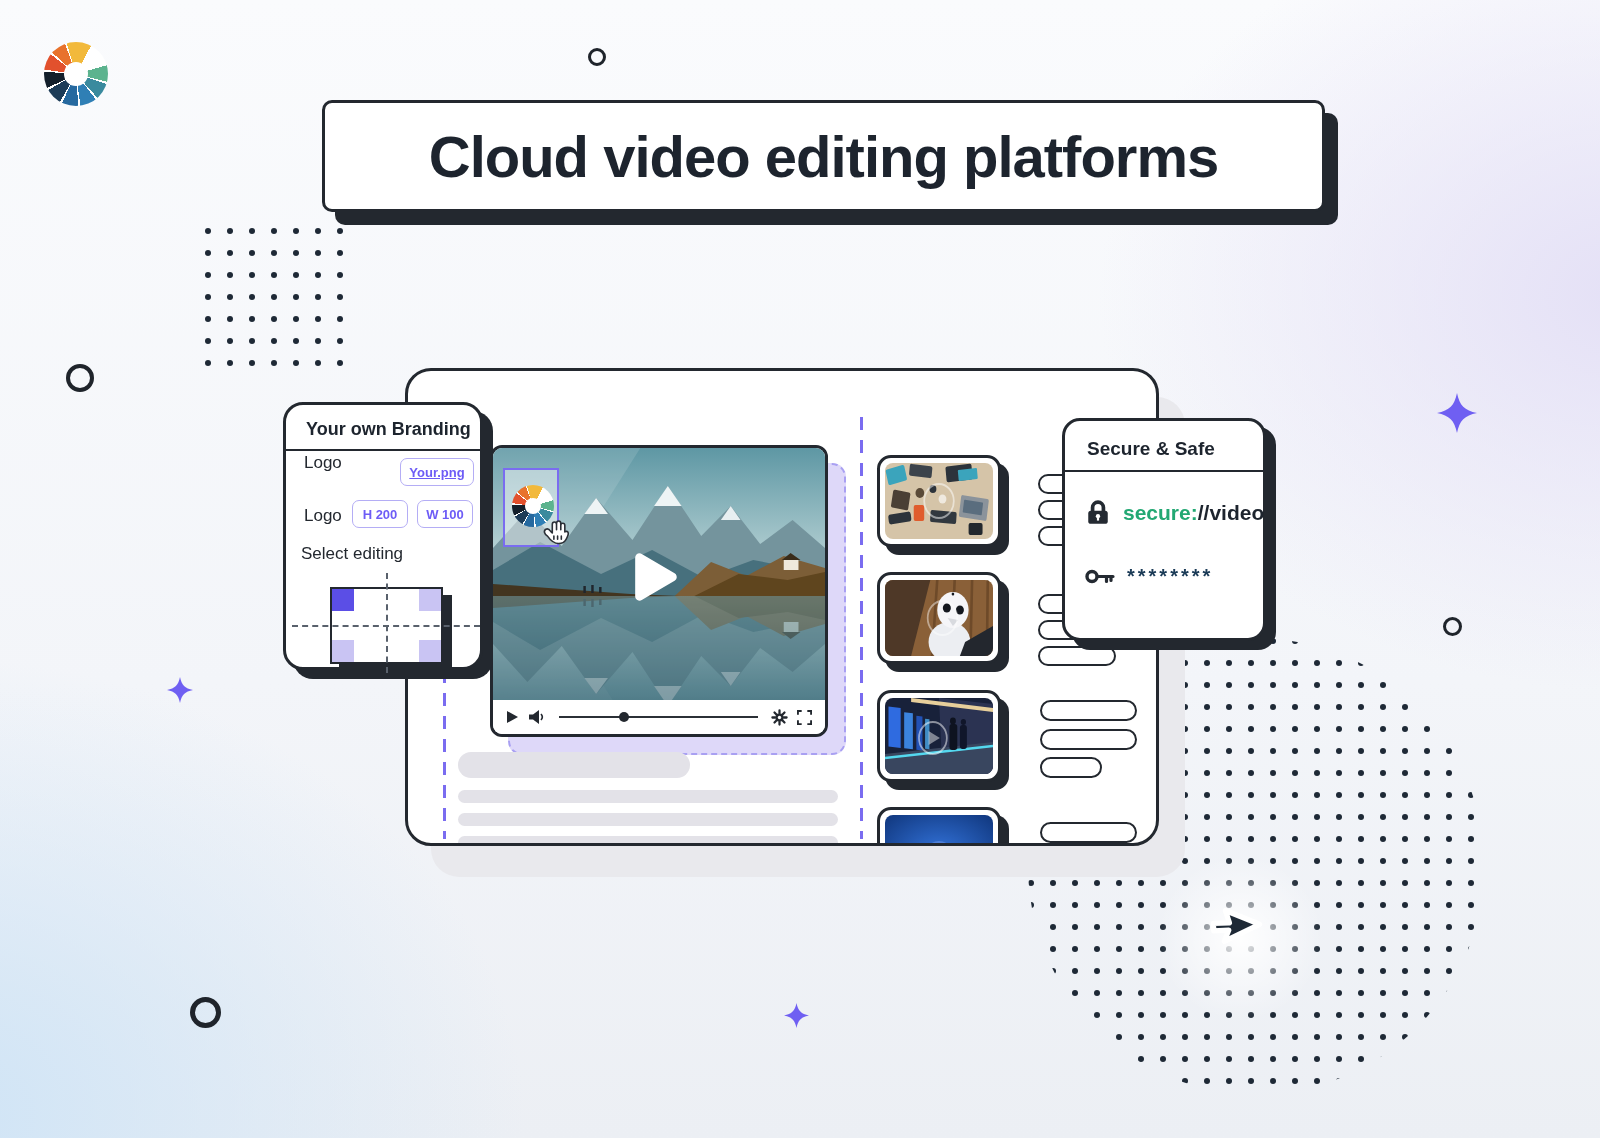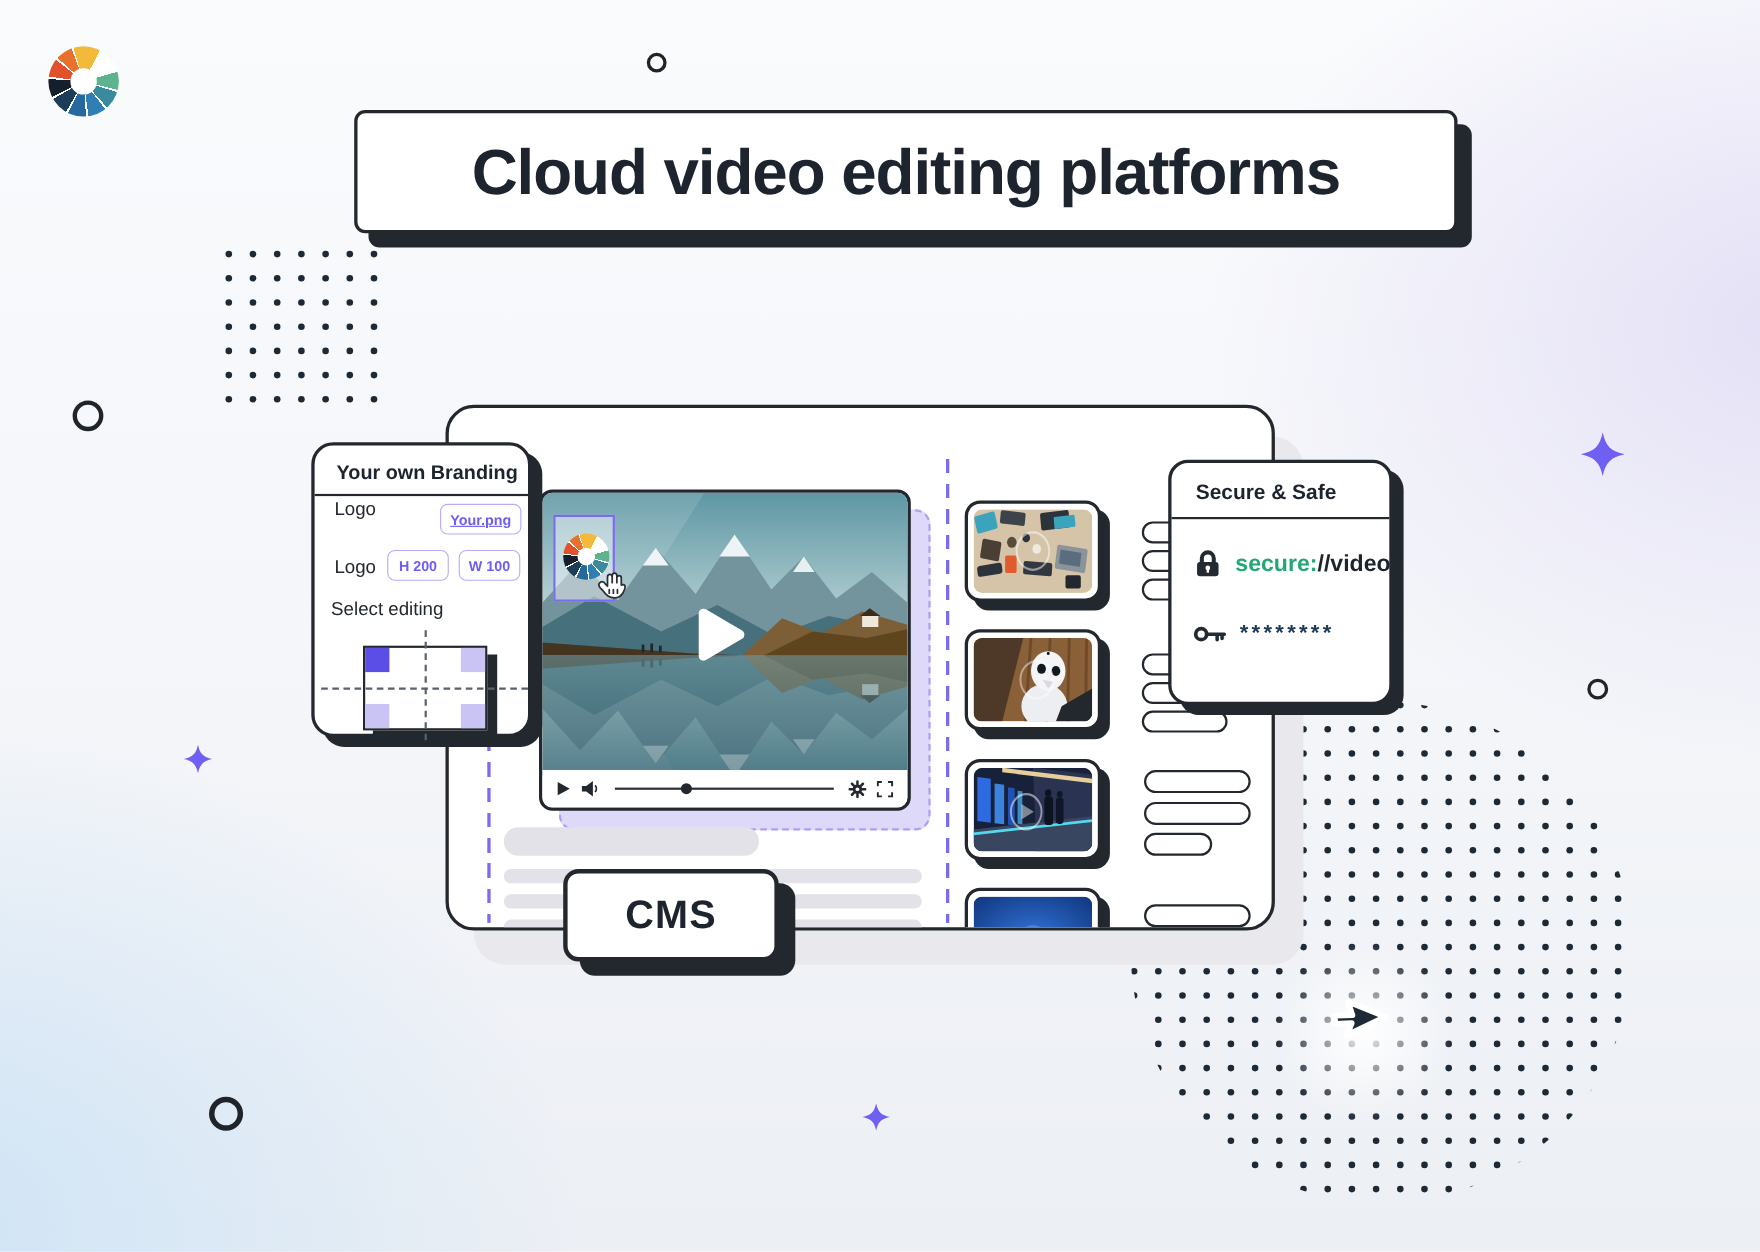--- a/index.html
+++ b/index.html
@@ -814,23 +814,20 @@
         <div class="corner" style="left:0;top:0;background:var(--accent-strong);"></div>
         <div class="corner" style="right:0;top:0;background:var(--accent-light);"></div>
         <div class="corner" style="left:0;bottom:0;background:var(--accent-light);"></div>
         <div class="corner" style="right:0;bottom:0;background:var(--accent-light);"></div>
       </div>
       <div class="dashv" style="left:100px;top:8px;height:100px;"></div>
       <div class="dashh" style="left:6px;top:60px;width:188px;"></div>
     </div>
   </div>
 
-  <div class="abs cmscard" style="left:512px;top:790px;width:196px;height:84px;">
-    <span>CMS</span>
-  </div>
 
   <div class="abs cursorglow" style="left:1150px;top:848px;width:180px;height:180px;"></div>
   <svg class="abs" style="left:1200px;top:892px;" width="80" height="80" viewBox="-22 -18 76 76">
     <g transform="rotate(112 13 18)">
       <path d="M0 0 L0 35 L9.5 27 L15.5 41 L22 38 L16 25 L27.5 25 Z" fill="#1e2936" stroke="#fff" stroke-width="5" stroke-linejoin="round"></path>
     </g>
   </svg>
 
 </div>
 

